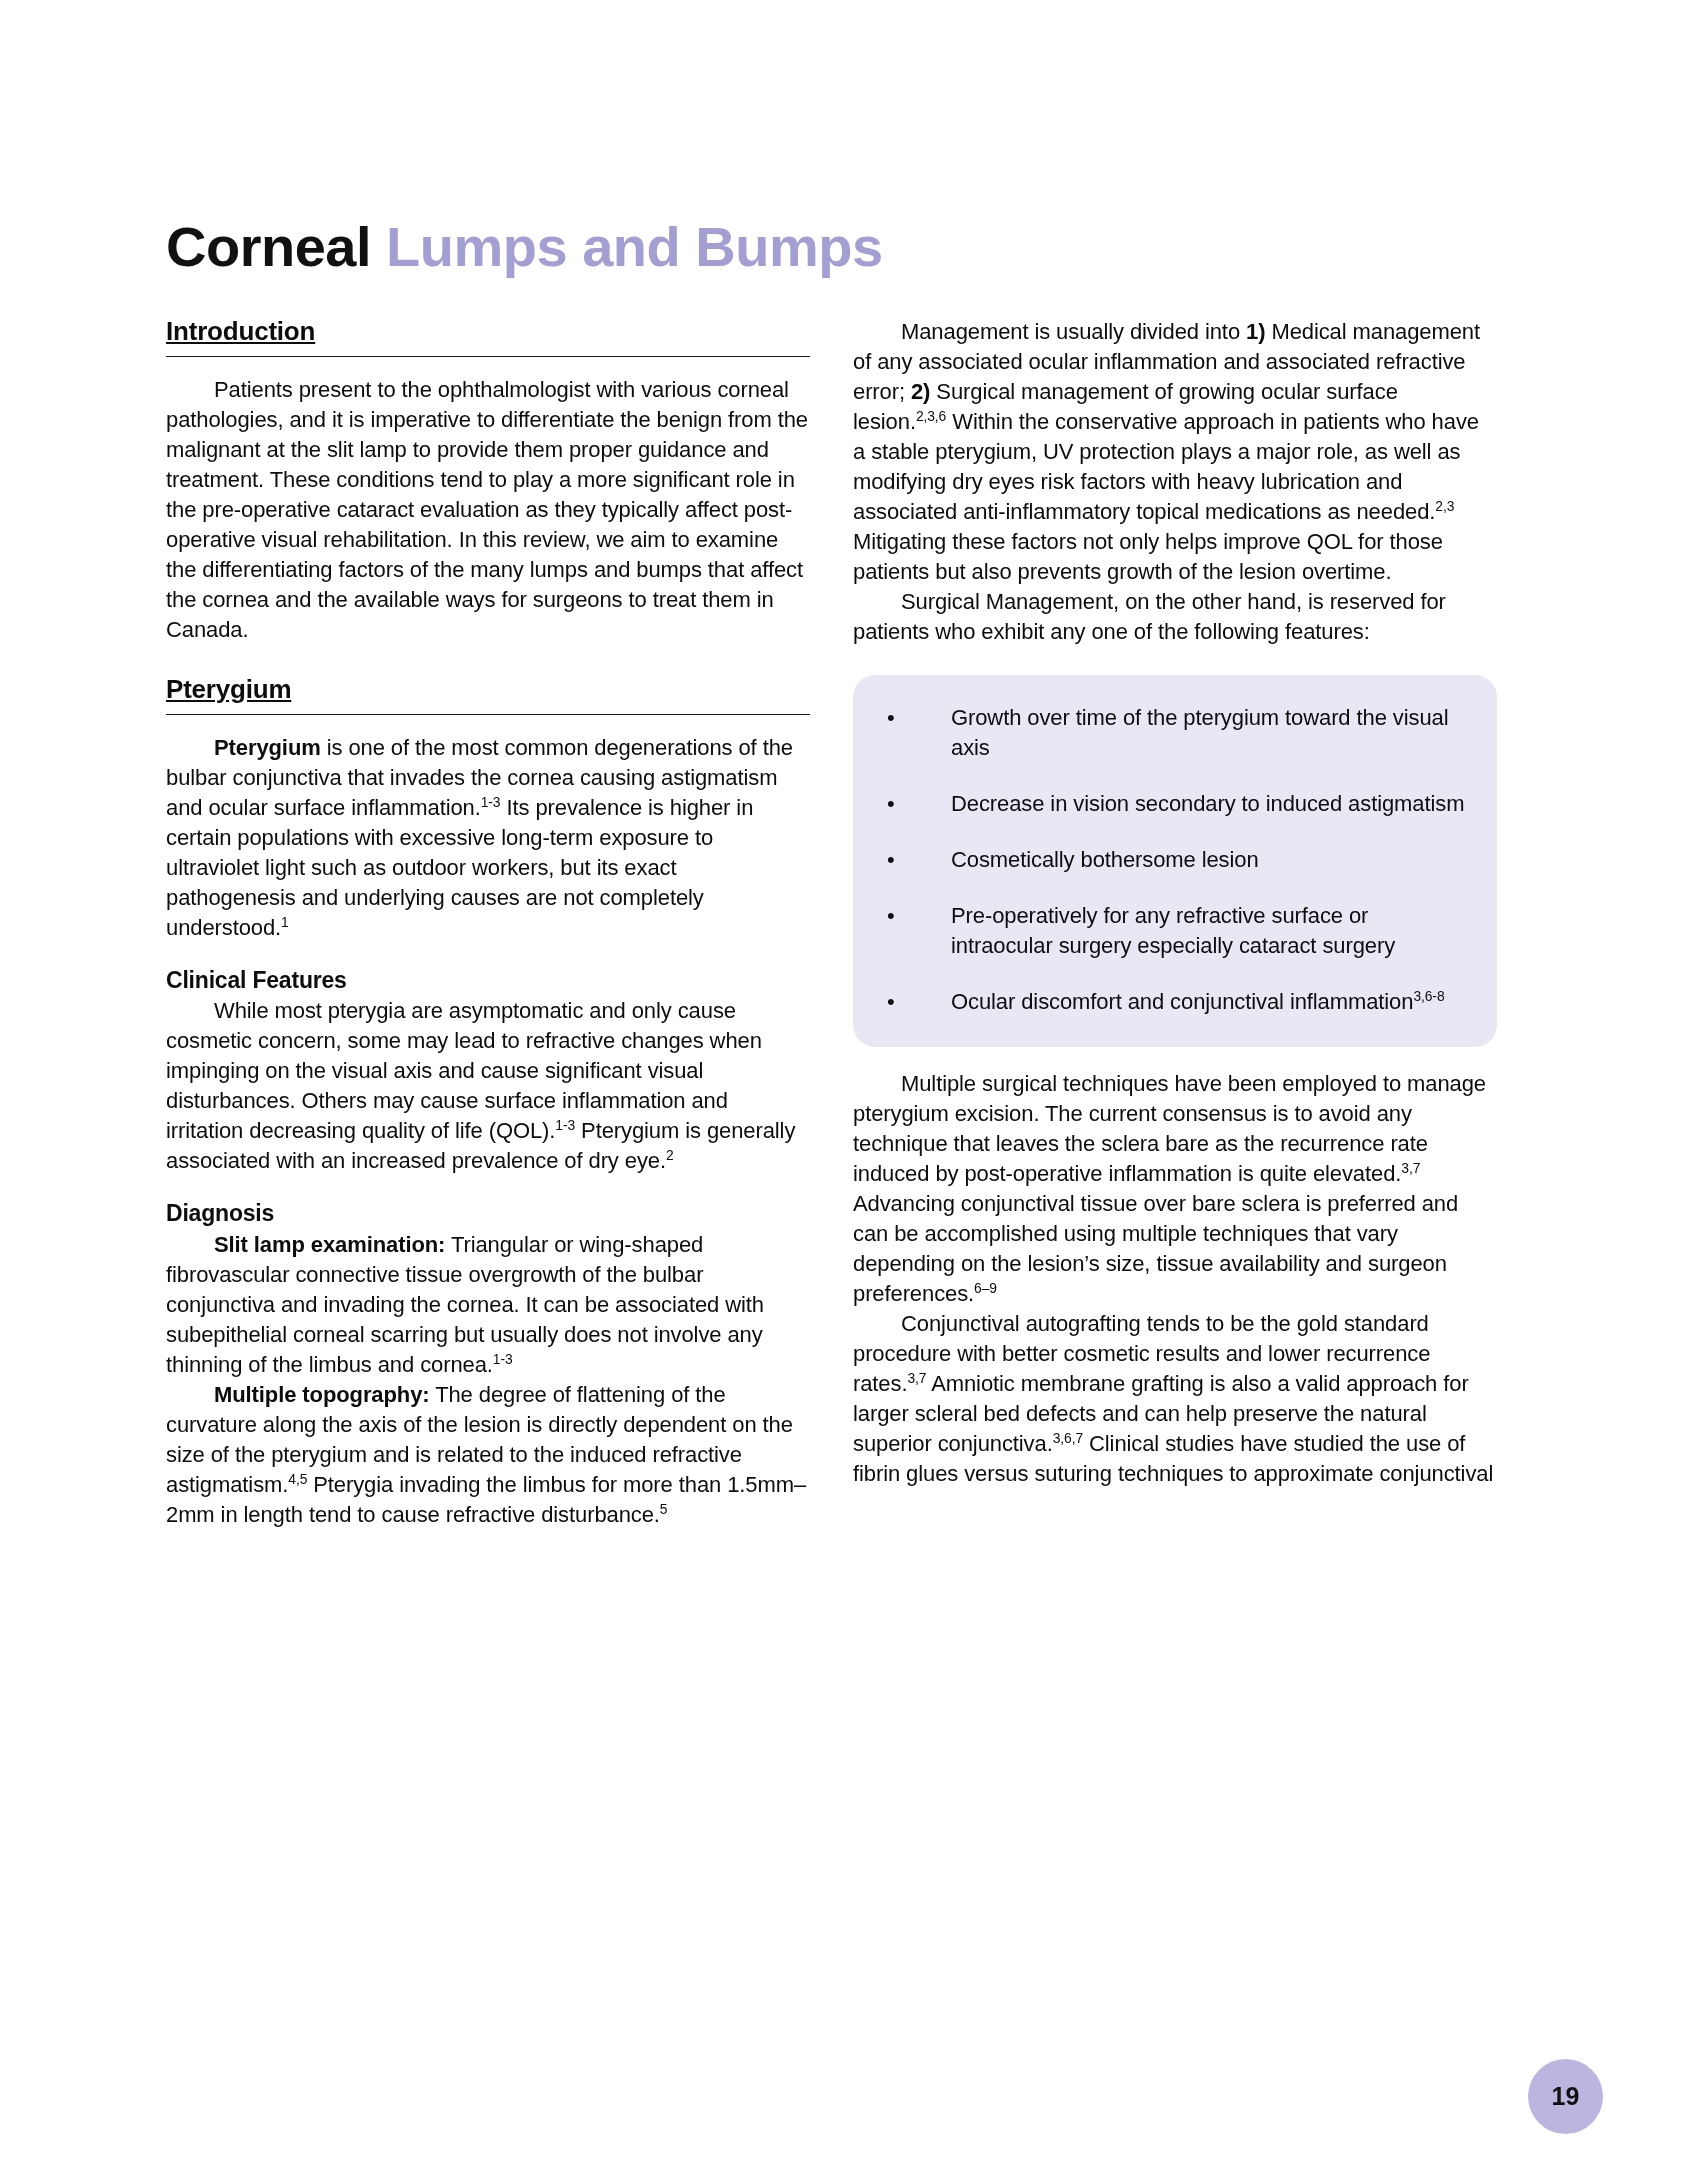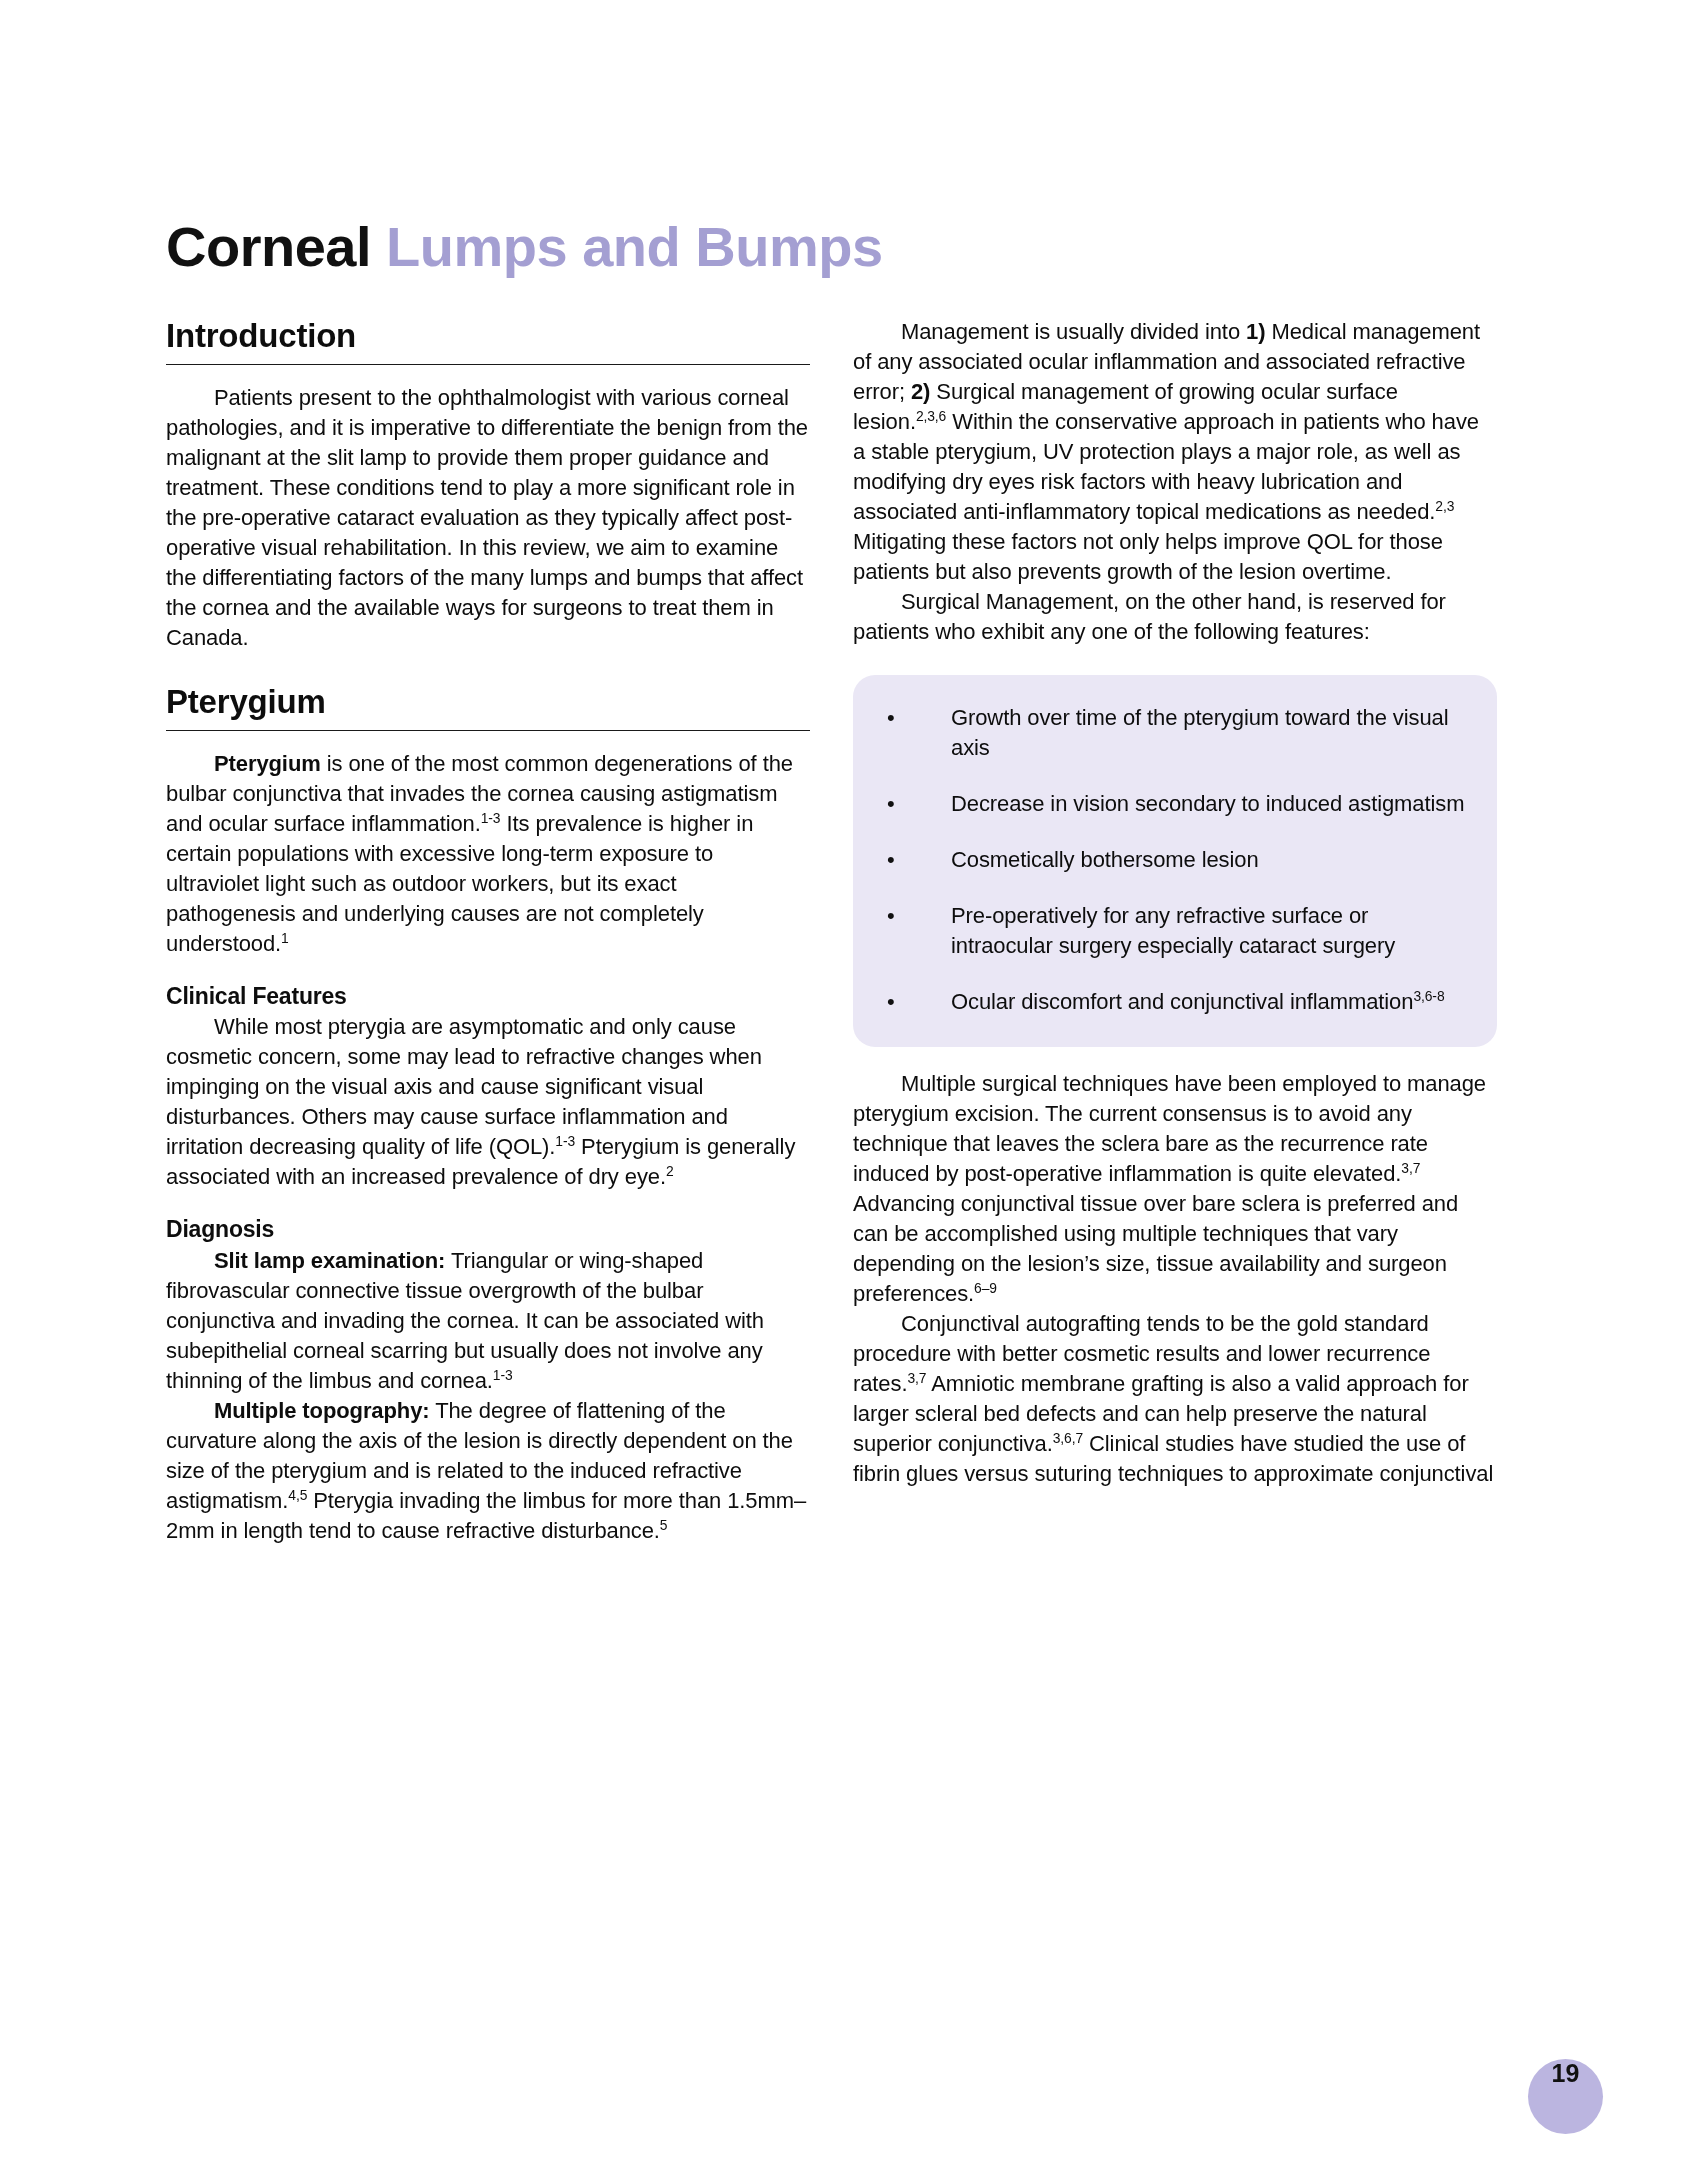--- a/index.html
+++ b/index.html
@@ -40,26 +40,27 @@
   .col {
     position: absolute;
     top: 317px;
     width: 644px;
   }
   .col-left  { left: 166px; }
   .col-right { left: 853px; }
 
   
   h2.sec {
-    font-size: 33px;
+    font-size: 26px;
     font-weight: bold;
     margin: 0 0 4px 0;
     padding: 0 0 9px 0;
     line-height: 1.15;
     letter-spacing: -0.2px;
+    text-decoration: underline;
   }
   h2.sec.ruled {
     border-bottom: 1.5px solid #1a1a1a;
     margin-bottom: 18px;
   }
   h2.sec.noline {
     border-bottom: none;
     margin-bottom: 20px;
     padding-bottom: 0;
   }
@@ -136,21 +137,21 @@
 
   .pagenum {
     position: absolute;
     left: 1528px;
     top: 2059px;
     width: 75px;
     height: 75px;
     border-radius: 50%;
     background: #BBB5E0;
     display: flex;
-    align-items: flex-start;
+    align-items: center;
     justify-content: center;
     font-size: 25px;
     font-weight: bold;
     color: #111;
   }
 </style>
 </head>
 <body>
 
 <div class="page">

